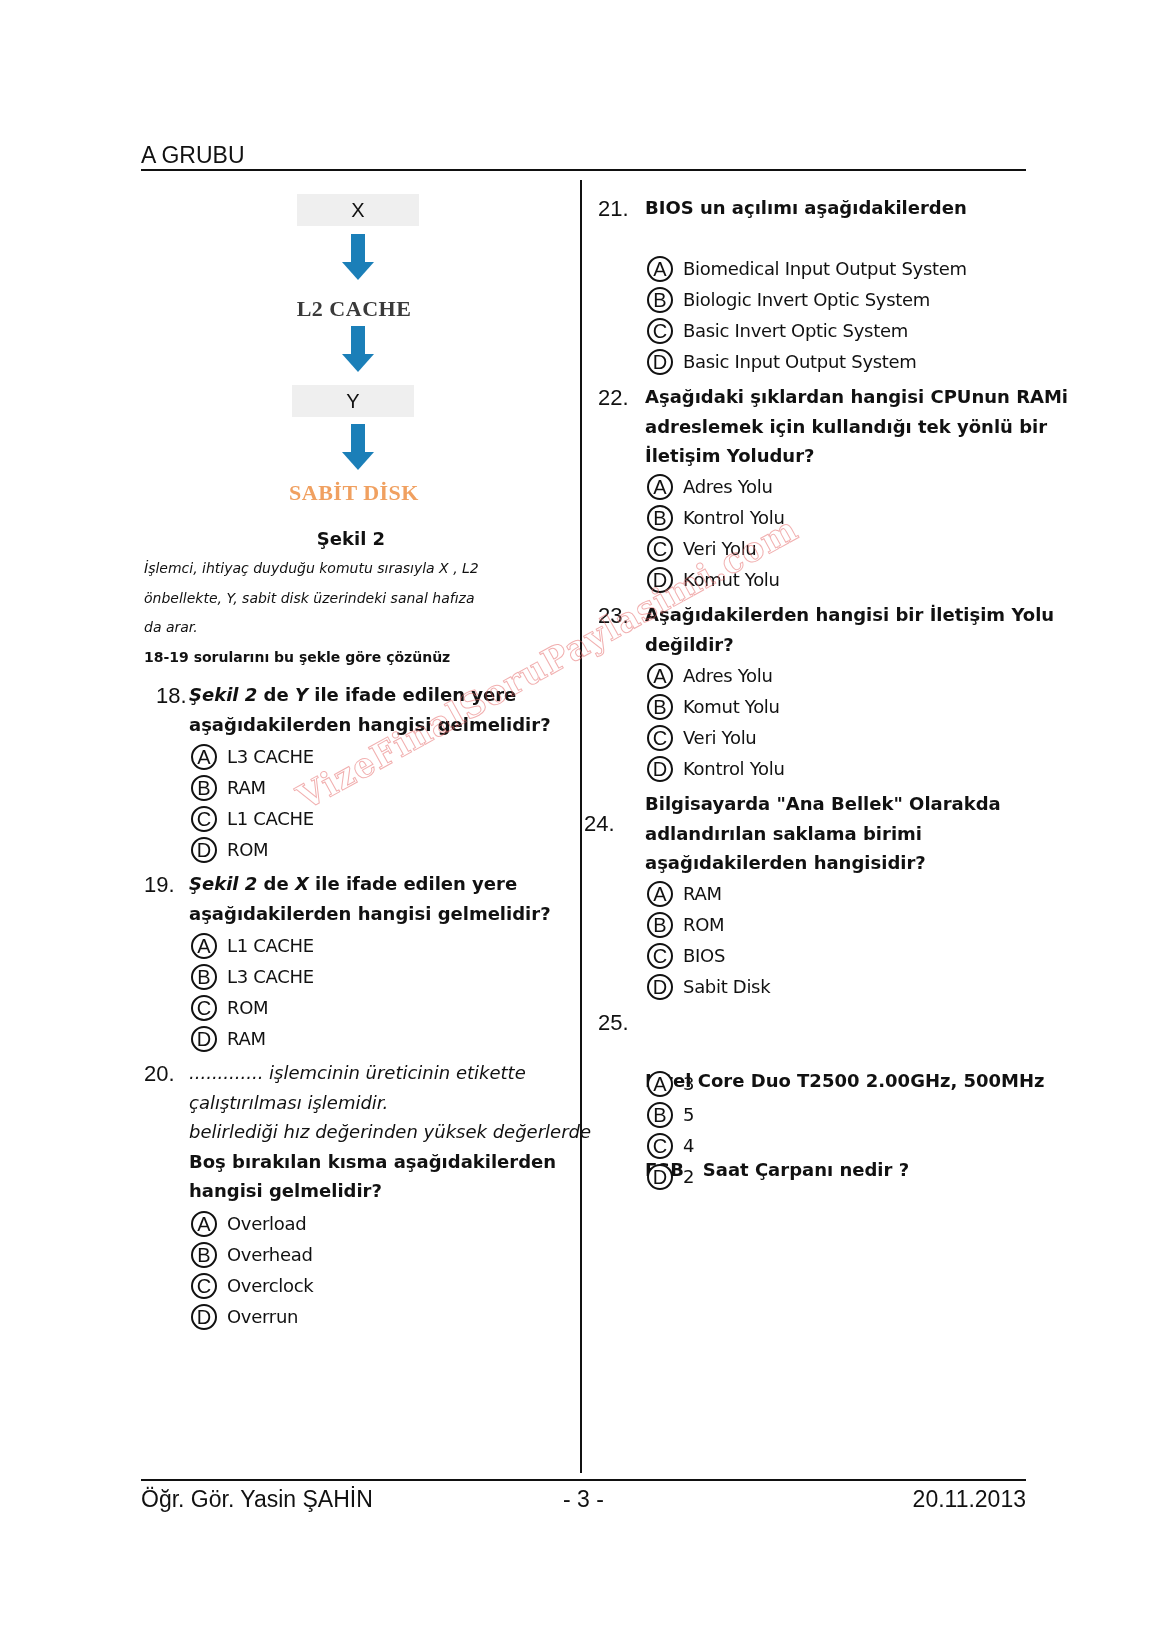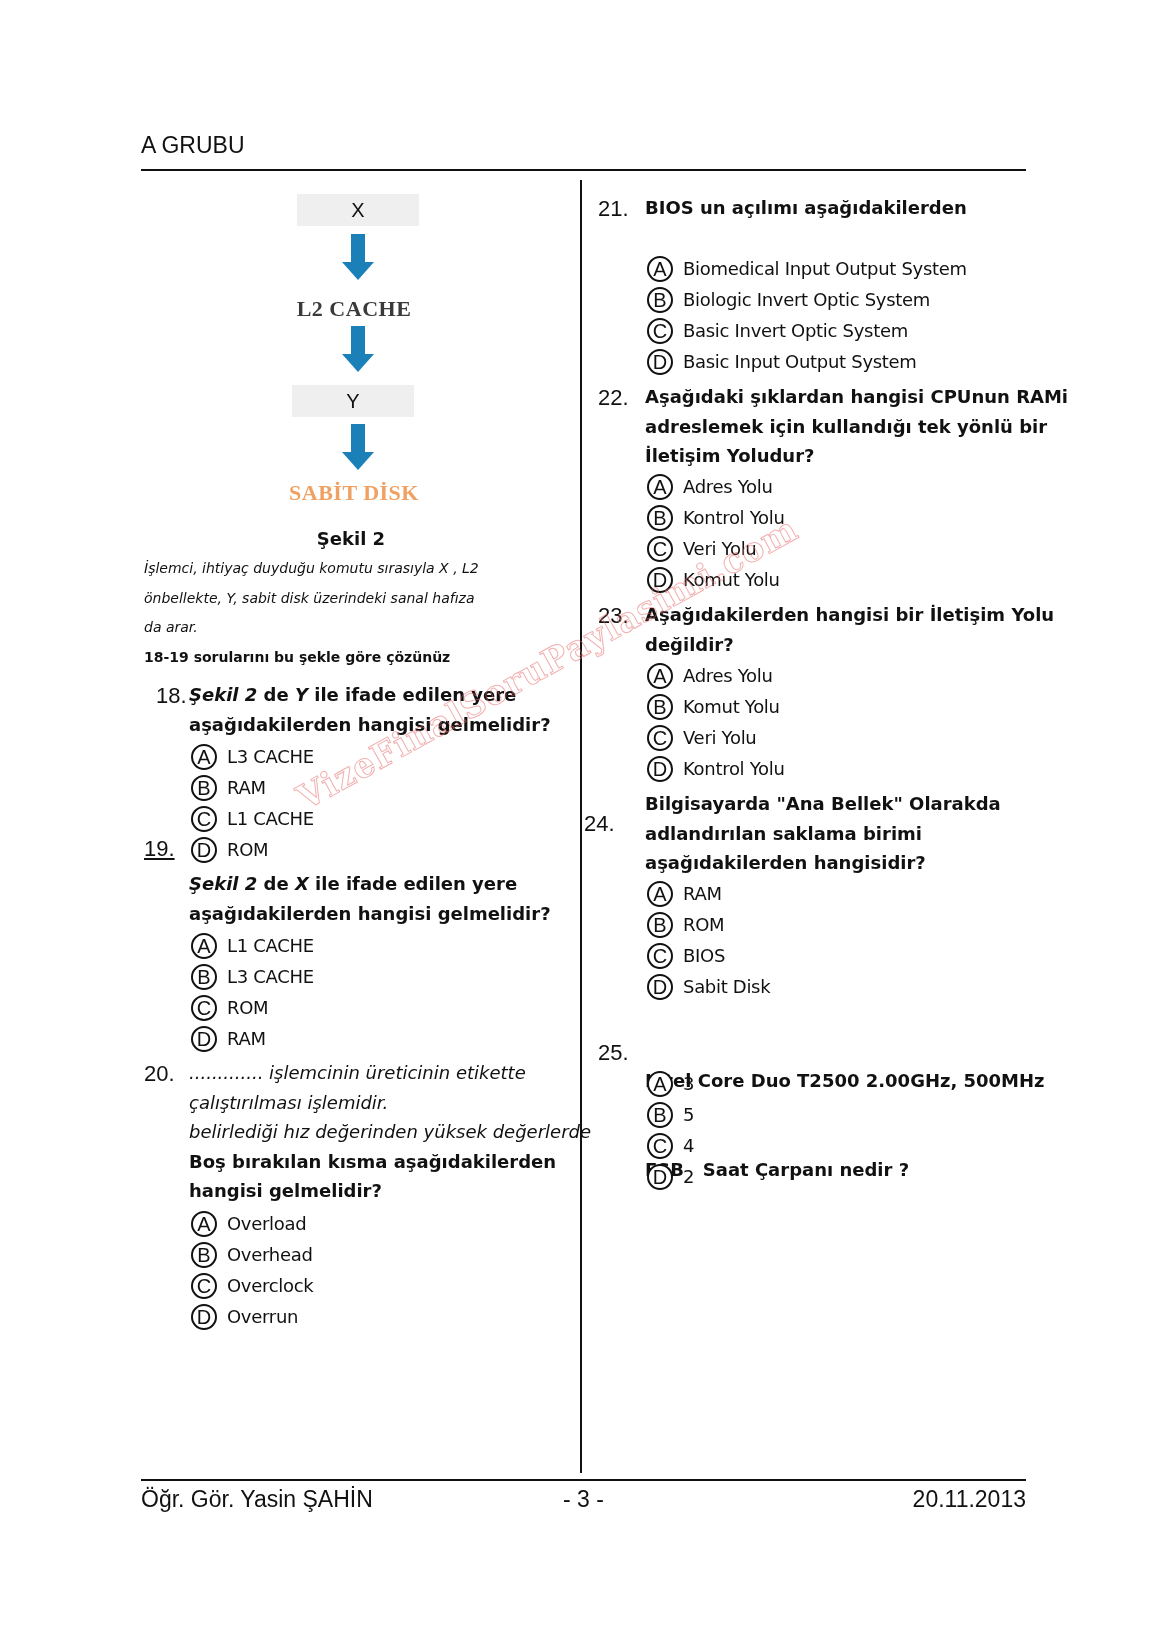--- a/index.html
+++ b/index.html
@@ -1,18 +1,18 @@
 <!DOCTYPE html>
 <html><head>
 <meta charset="utf-8">
 <style>
   html, body { margin: 0; padding: 0; background: #ffffff; }
   body { width: 1157px; height: 1637px; position: relative; overflow: hidden; color: #111; }
   .abs { position: absolute; }
-  .hdr-title { left: 141px; top: 132px; font-family: "Liberation Sans", sans-serif; font-size: 23px; white-space: nowrap; }
+  .hdr-title { left: 141px; top: 142px; font-family: "Liberation Sans", sans-serif; font-size: 23px; white-space: nowrap; }
   .hdr-line { left: 141px; top: 169px; width: 885px; height: 2px; background: #111; }
   .divider { left: 580px; top: 180px; width: 2px; height: 1293px; background: #111; }
   .ftr-line { left: 141px; top: 1479px; width: 885px; height: 2px; background: #111; }
   .ftr { top: 1486px; font-family: "Liberation Sans", sans-serif; font-size: 23px; white-space: nowrap; }
   .ftr-left { left: 141px; }
   .ftr-mid { left: 563px; }
   .ftr-right { right: 131px; }
 
   
   .figure { left: 258px; top: 190px; width: 192px; height: 320px; }
@@ -88,21 +88,21 @@
   <div class="opt">
       <span class="circ">C</span>
       <span class="opt-text">L1 CACHE</span>
     </div>
   <div class="opt">
       <span class="circ">D</span>
       <span class="opt-text">ROM</span>
     </div>
 </div>
 
-<div class="abs qnum" style="left:144px; top:836px;text-decoration:underline;">19.</div>
+<div class="abs qnum" style="left:144px; top:872px;">19.</div>
 <div class="abs qtext" style="left:189px; top:869px;">
   <div><span class="it">Şekil 2</span><span> de </span><span class="it">X</span><span> ile ifade edilen yere</span></div>
   <div>aşağıdakilerden hangisi gelmelidir?</div>
 </div>
 <div class="abs" style="left:191px; top:930px;">
   <div class="opt">
       <span class="circ">A</span>
       <span class="opt-text">L1 CACHE</span>
     </div>
   <div class="opt">
@@ -236,21 +236,21 @@
   <div class="opt">
       <span class="circ">C</span>
       <span class="opt-text">BIOS</span>
     </div>
   <div class="opt">
       <span class="circ">D</span>
       <span class="opt-text">Sabit Disk</span>
     </div>
 </div>
 
-<div class="abs qnum" style="left:598px; top:1010px;margin-top:30px;">25.</div>
+<div class="abs qnum" style="left:598px; top:1010px;">25.</div>
 <div class="abs qtext" style="left:645px; top:1007px; white-space: pre;">
   <div>Intel Core Duo T2500 2.00GHz, 500MHz</div>
   <div>FSB   Saat Çarpanı nedir ?</div>
 </div>
 <div class="abs" style="left:647px; top:1068px;">
   <div class="opt">
       <span class="circ">A</span>
       <span class="opt-text">3</span>
     </div>
   <div class="opt">

